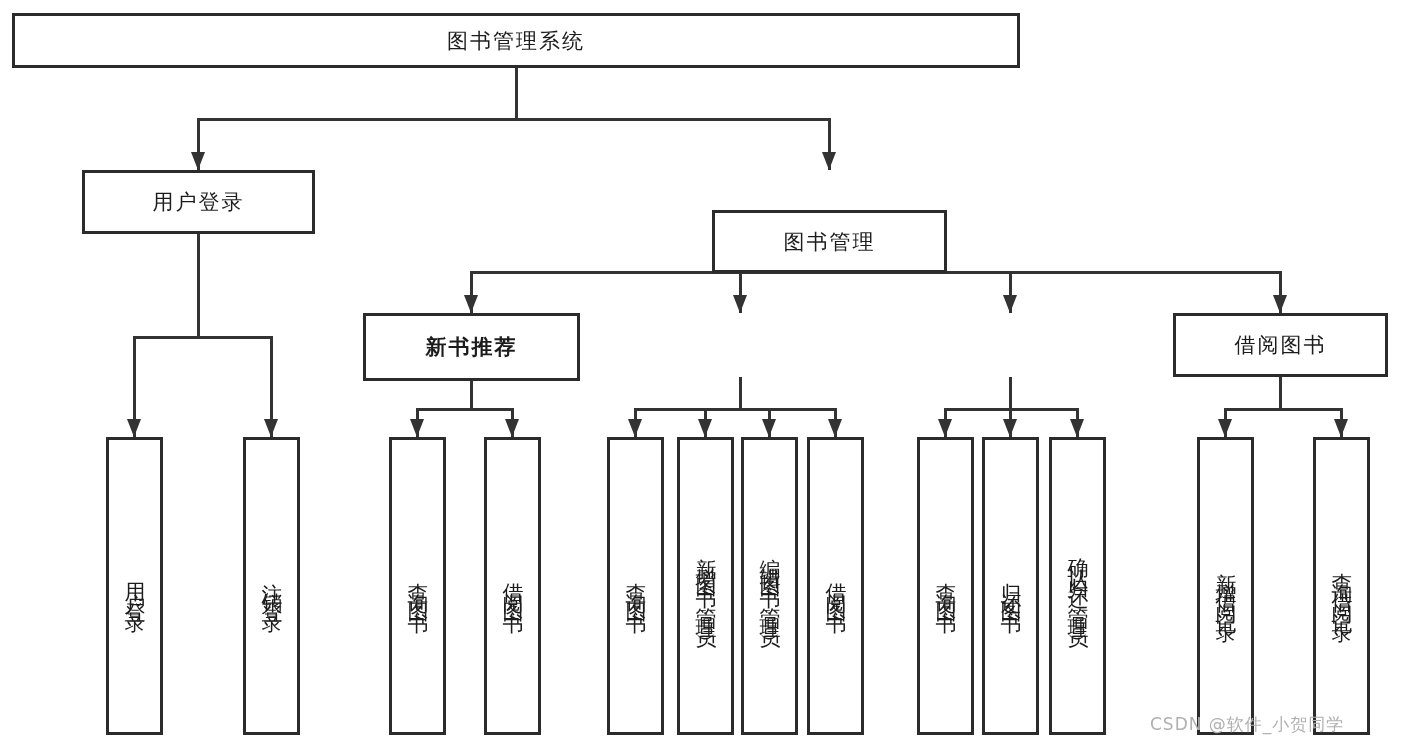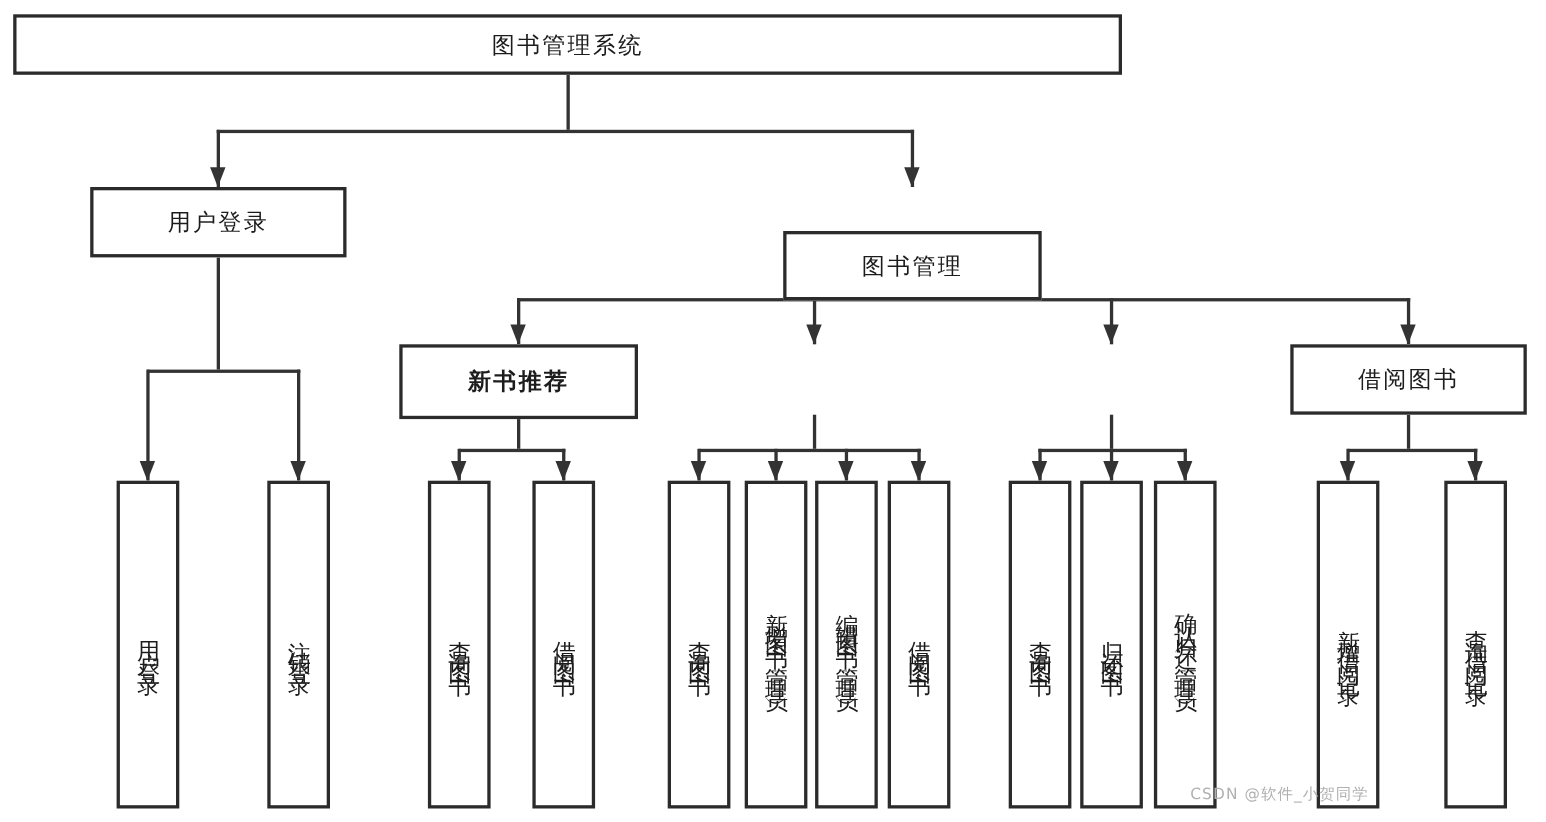--- a/index.html
+++ b/index.html
@@ -49,22 +49,22 @@
   .hl { position: absolute; height: 3px; background: #333333; z-index: 1; }
   .ar {
     position: absolute; width: 0; height: 0;
     border-left: 7px solid transparent;
     border-right: 7px solid transparent;
     border-top: 18px solid #333333;
     z-index: 2;
   }
   .watermark {
     position: absolute;
-    left: 1082px; top: 713px;
-    font-size: 14px;
+    left: 1150px; top: 713px;
+    font-size: 17px;
     color: #b0b0b0;
     letter-spacing: 1px;
     white-space: nowrap;
     z-index: 5;
   }
 </style>
 </head>
 <body>
 
 <div id="canvas">

